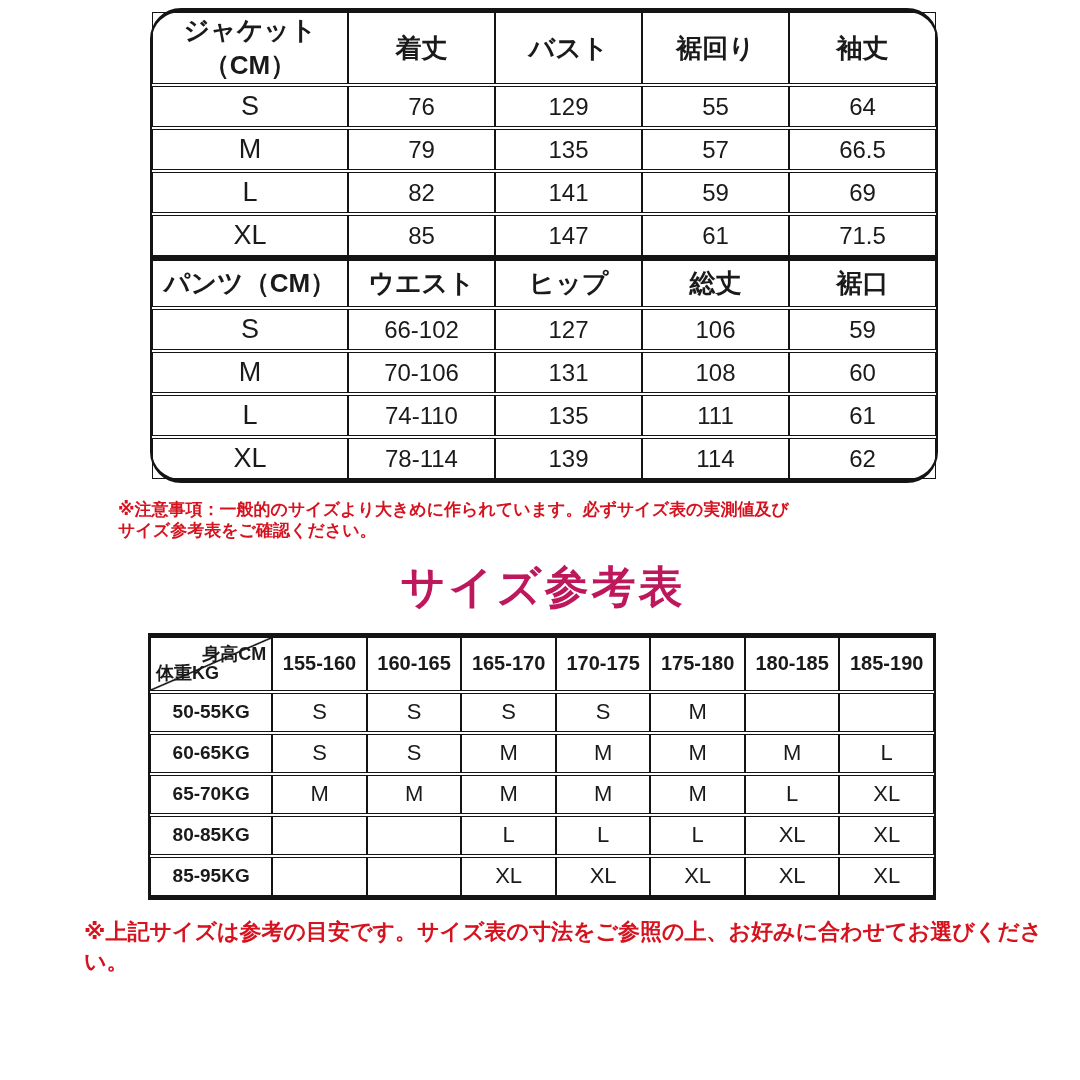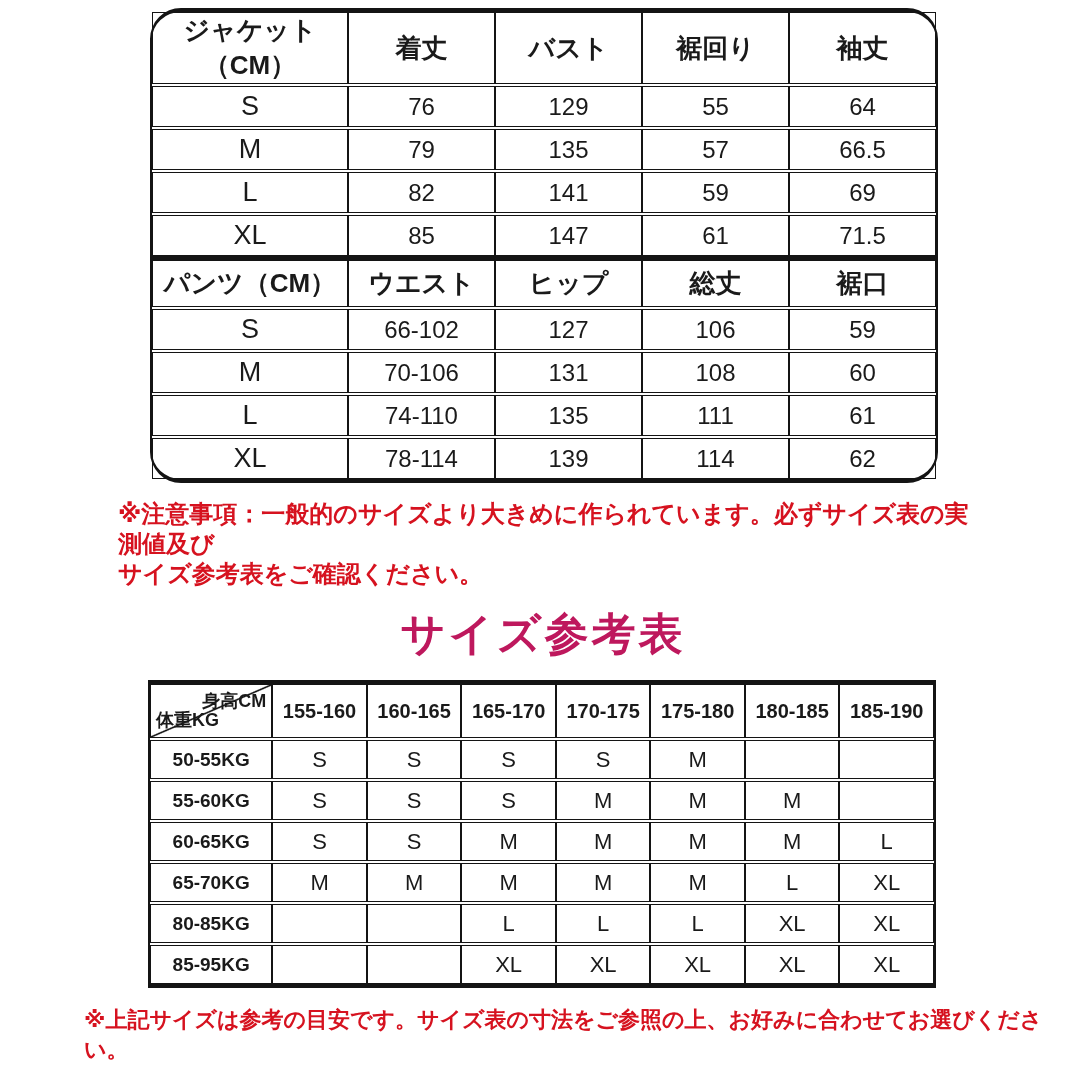--- a/index.html
+++ b/index.html
@@ -26,21 +26,21 @@
     background:linear-gradient(to bottom right,
       transparent calc(50% - 1.4px),
       #141414 calc(50% - 0.2px),
       #141414 calc(50% + 0.2px),
       transparent calc(50% + 1.4px));
   }
   .corner .trl{position:absolute;top:4px;right:5px;font-size:18px;font-weight:600;}
   .corner .bll{position:absolute;bottom:5px;left:5px;font-size:18px;font-weight:600;}
   .notice{
     margin:16px 0 0 118px;width:860px;
-    font-size:24px;font-weight:700;line-height:1.25;
+    font-size:17px;font-weight:700;line-height:1.25;
   }
   .ref-title{
     margin:16px 0 0 6px;text-align:center;
     font-size:44px;font-weight:700;letter-spacing:3px;color:#be185d;
   }
   .footer-note{
     margin:17px 0 0 84px;width:1000px;
     font-size:22px;font-weight:700;
   }
 </style>
@@ -185,30 +185,20 @@
         <td class="wlbl">50-55KG</td>
         <td>S</td>
         <td>S</td>
         <td>S</td>
         <td>S</td>
         <td>M</td>
         <td></td>
         <td></td>
       </tr>
       <tr>
-        <td class="wlbl">55-60KG</td>
-        <td>S</td>
-        <td>S</td>
-        <td>S</td>
-        <td>M</td>
-        <td>M</td>
-        <td>M</td>
-        <td></td>
-      </tr>
-      <tr>
         <td class="wlbl">60-65KG</td>
         <td>S</td>
         <td>S</td>
         <td>M</td>
         <td>M</td>
         <td>M</td>
         <td>M</td>
         <td>L</td>
       </tr>
       <tr>

